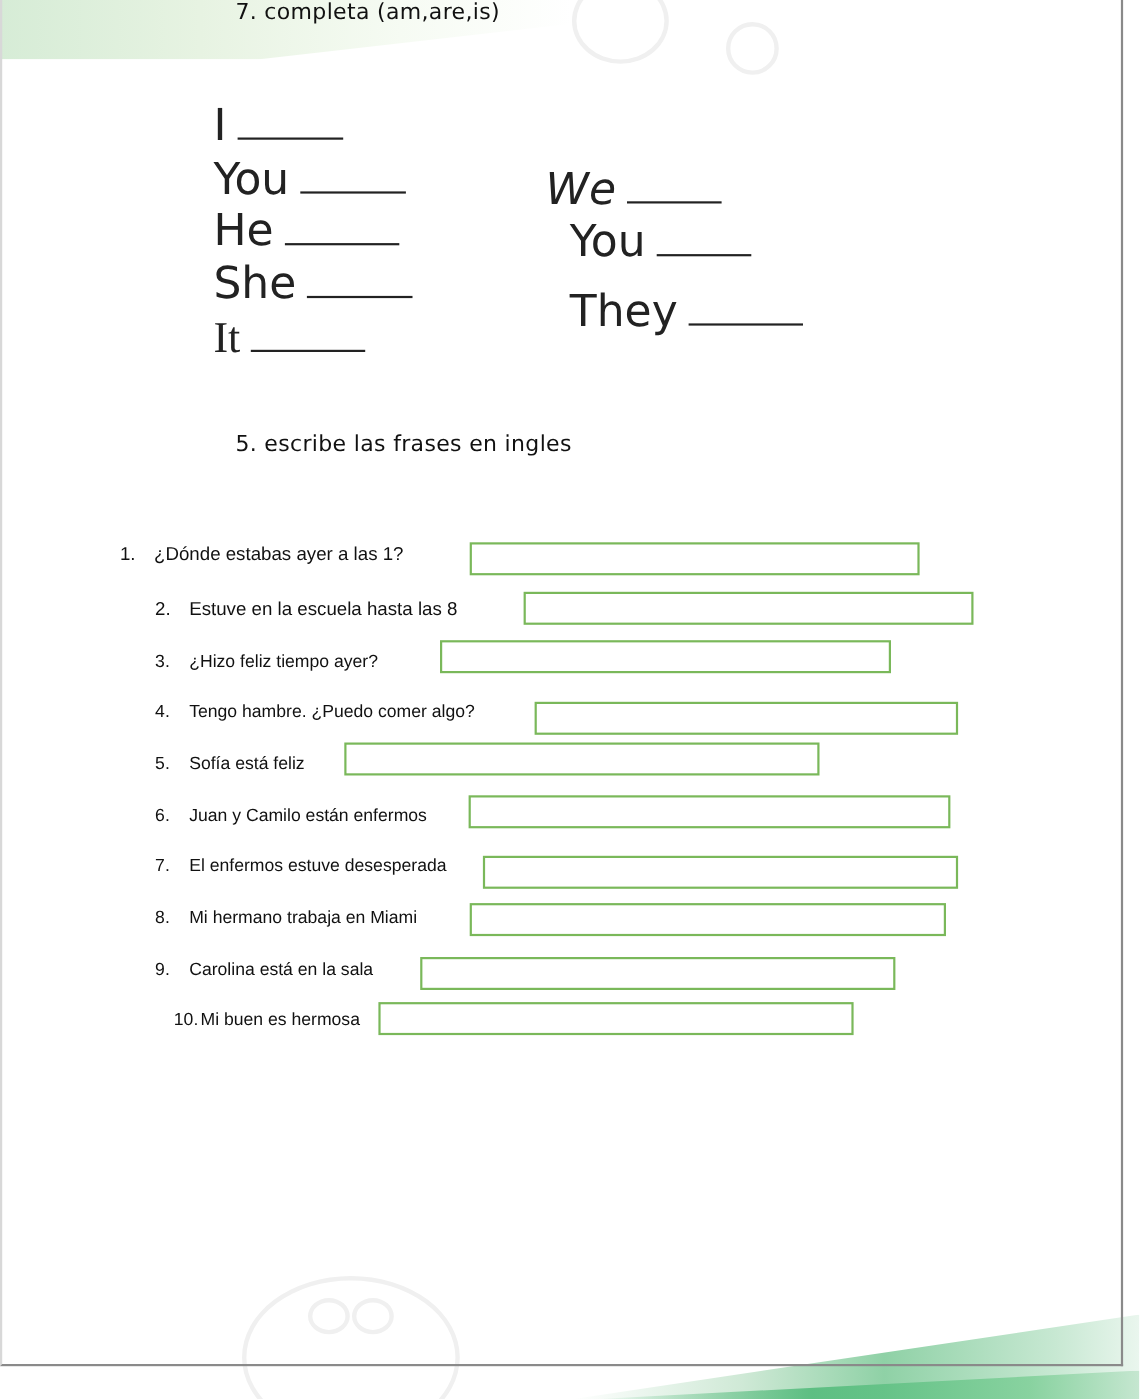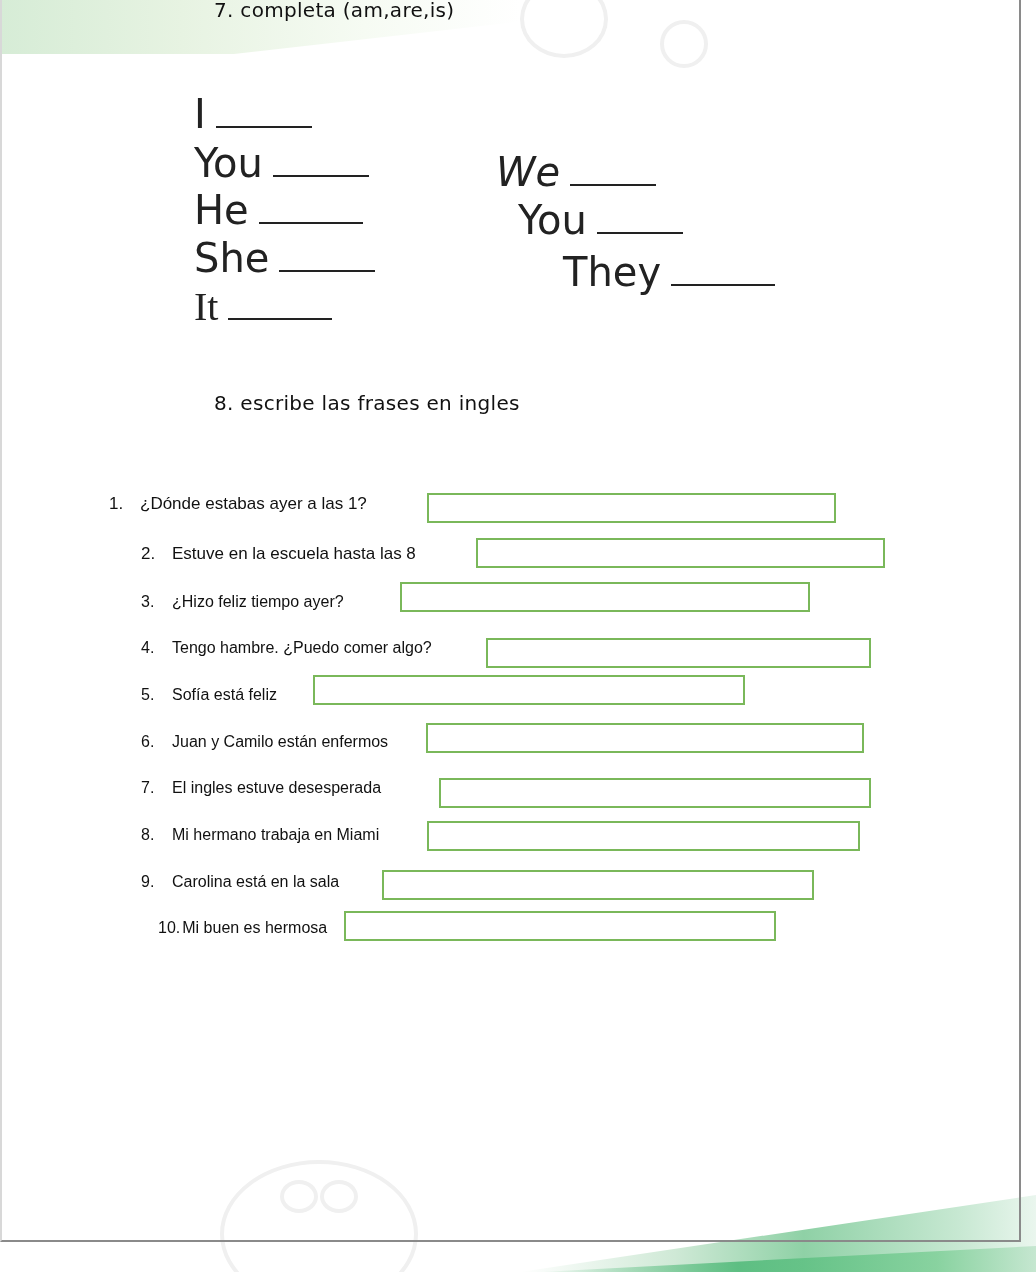--- a/index.html
+++ b/index.html
@@ -89,25 +89,25 @@
 <div class="pronoun" style="left:194px;top:287px;font-family:Liberation Serif, serif;">
   <span>It</span><span class="blank" style="width:104px;"></span>
 </div>
 
 <div class="pronoun" style="left:496px;top:152px;font-style:italic;">
   <span>We</span><span class="blank" style="width:86px;"></span>
 </div>
 <div class="pronoun" style="left:518px;top:200px;">
   <span>You</span><span class="blank" style="width:86px;"></span>
 </div>
-<div class="pronoun" style="left:518px;top:252px;margin-left:45px;">
+<div class="pronoun" style="left:518px;top:263px;">
   <span>They</span><span class="blank" style="width:104px;"></span>
 </div>
 
-<div class="heading" style="left:214px;top:391px;">8. escribe las frases en ingles</div>
+<div class="heading" style="left:214px;top:391px;">5. escribe las frases en ingles</div>
 
 <div class="q-row" style="left:109px;top:494px;">
   <span class="q-num">1.</span>
   <span>¿Dónde estabas ayer a las 1?</span>
 </div>
 <div class="q-box" style="left:427px;top:493px;width:409px;"></div>
 
 <div class="q-row" style="left:141px;top:544px;">
   <span class="q-num">2.</span>
   <span>Estuve en la escuela hasta las 8</span>
@@ -133,21 +133,21 @@
 <div class="q-box" style="left:313px;top:675px;width:432px;"></div>
 
 <div class="q-row" style="left:141px;top:733px;font-size:16px;">
   <span class="q-num">6.</span>
   <span>Juan y Camilo están enfermos</span>
 </div>
 <div class="q-box" style="left:426px;top:723px;width:438px;"></div>
 
 <div class="q-row" style="left:141px;top:779px;font-size:16px;">
   <span class="q-num">7.</span>
-  <span>El ingles estuve desesperada</span>
+  <span>El enfermos estuve desesperada</span>
 </div>
 <div class="q-box" style="left:439px;top:778px;width:432px;"></div>
 
 <div class="q-row" style="left:141px;top:826px;font-size:16px;">
   <span class="q-num">8.</span>
   <span>Mi hermano trabaja en Miami</span>
 </div>
 <div class="q-box" style="left:427px;top:821px;width:433px;"></div>
 
 <div class="q-row" style="left:141px;top:873px;font-size:16px;">

